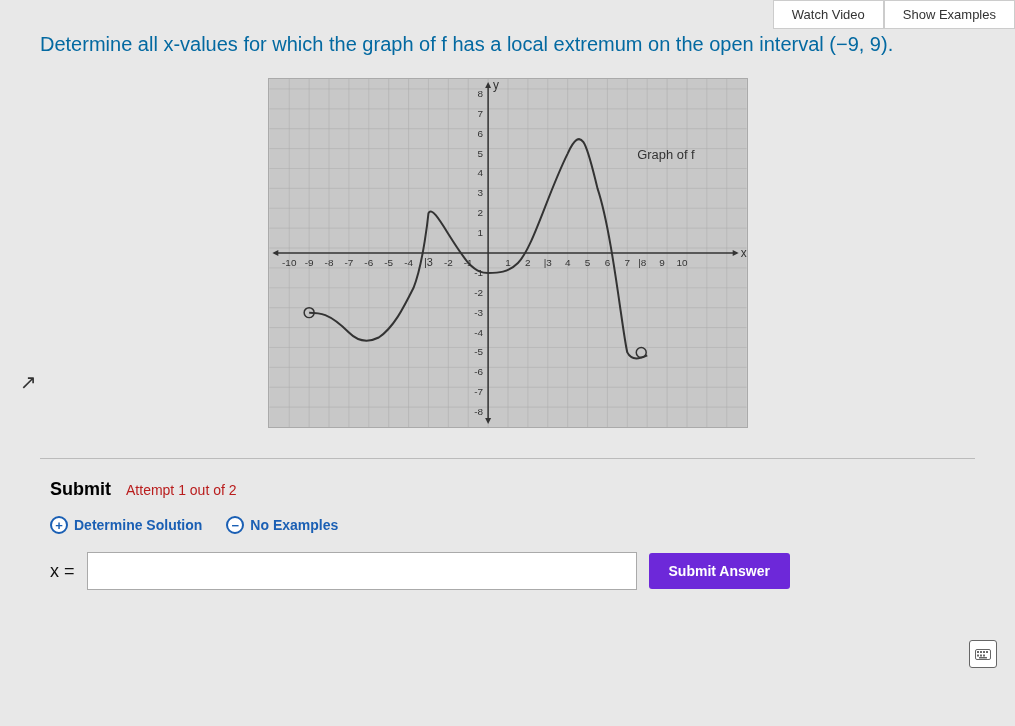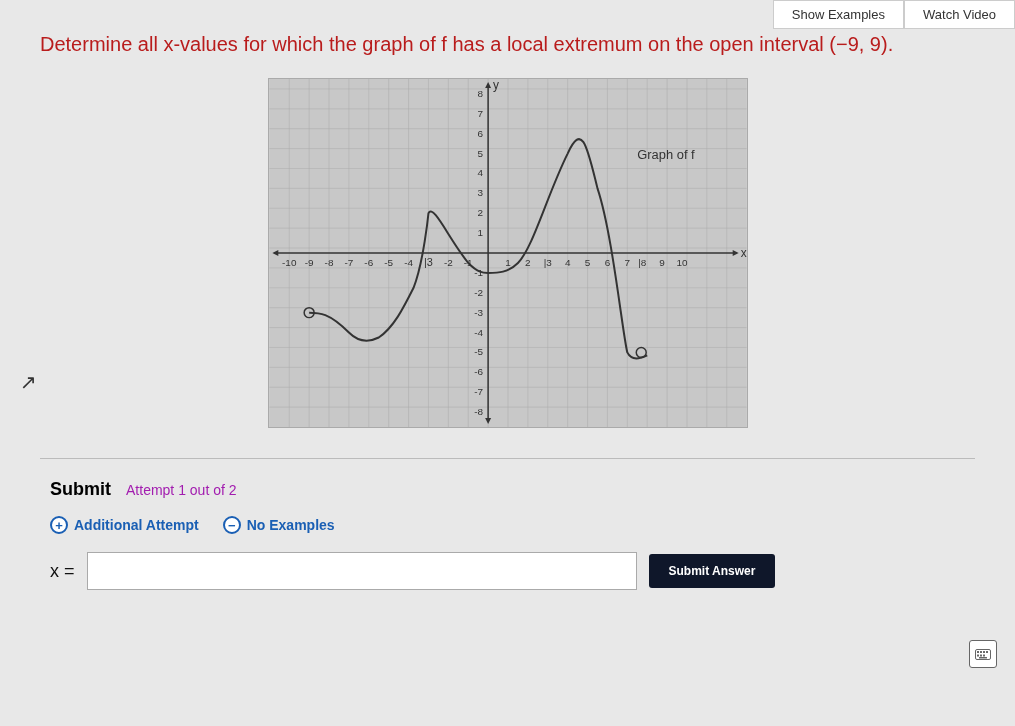--- a/index.html
+++ b/index.html
@@ -27,21 +27,21 @@
       color: #333;
     }
     .main-content {
       padding: 30px 40px 20px 40px;
     }
     .question-text {
       font-size: 20px;
       font-family: Arial, sans-serif;
       margin-bottom: 20px;
       line-height: 1.4;
-      color: #b91c1c;
+      color: #0369a1;
     }
     .graph-container {
       display: flex;
       justify-content: center;
       margin-bottom: 30px;
     }
     .graph-area {
       background: #d0d0d0;
       border: 1px solid #aaa;
       width: 480px;
@@ -57,21 +57,21 @@
     }
     .answer-label {
       font-size: 18px;
       font-weight: bold;
       font-family: Arial, sans-serif;
       margin-bottom: 16px;
     }
     .answer-label span.attempt {
       font-weight: normal;
       font-size: 14px;
-      color: #a21caf;
+      color: #b91c1c;
       margin-left: 10px;
     }
     .solution-options {
       display: flex;
       align-items: center;
       gap: 24px;
       margin-bottom: 18px;
       font-family: Arial, sans-serif;
       font-size: 14px;
       color: #1a5fb4;
@@ -112,25 +112,25 @@
       flex: 1;
       max-width: 550px;
       height: 38px;
       border: 1px solid #aaa;
       background: white;
       padding: 4px 8px;
       font-size: 16px;
       outline: none;
     }
     .submit-btn {
-      background: #0f172a;
+      background: #6d28d9;
       color: white;
       border: none;
       padding: 10px 20px;
-      font-size: 12px;
+      font-size: 14px;
       font-family: Arial, sans-serif;
       font-weight: bold;
       cursor: pointer;
       border-radius: 3px;
       white-space: nowrap;
     }
     .kb-btn {
       position: absolute;
       right: 0;
       bottom: 0;
@@ -157,22 +157,22 @@
       top: 370px;
       font-size: 20px;
       color: #333;
       transform: scaleX(-1);
     }
   </style>
 </head>
 <body>
 
 <div class="top-bar">
+  <button class="top-bar-btn">Watch Video</button>
   <button class="top-bar-btn">Show Examples</button>
-  <button class="top-bar-btn">Watch Video</button>
 </div>
 
 <div class="main-content">
 
   <div class="question-text">Determine all x-values for which the graph of f has a local extremum on the open interval (−9, 9).</div>
 
   <div class="graph-container">
     <div class="graph-area">
       <svg class="graph-svg" viewBox="0 0 480 350">
 
@@ -312,21 +312,21 @@
 
   <div class="answer-section">
     <div class="answer-label">
       <span>Submit</span>
       <span class="attempt">Attempt 1 out of 2</span>
     </div>
 
     <div class="solution-options">
       <div class="solution-option">
         <div class="circle-icon">+</div>
-        <span>Additional Attempt</span>
+        <span>Determine Solution</span>
       </div>
       <div class="solution-option">
         <div class="circle-icon">−</div>
         <span>No Examples</span>
       </div>
     </div>
 
     <div class="input-row">
       <span class="x-label">x =</span>
       <input class="x-input" type="text" placeholder="" style="">

